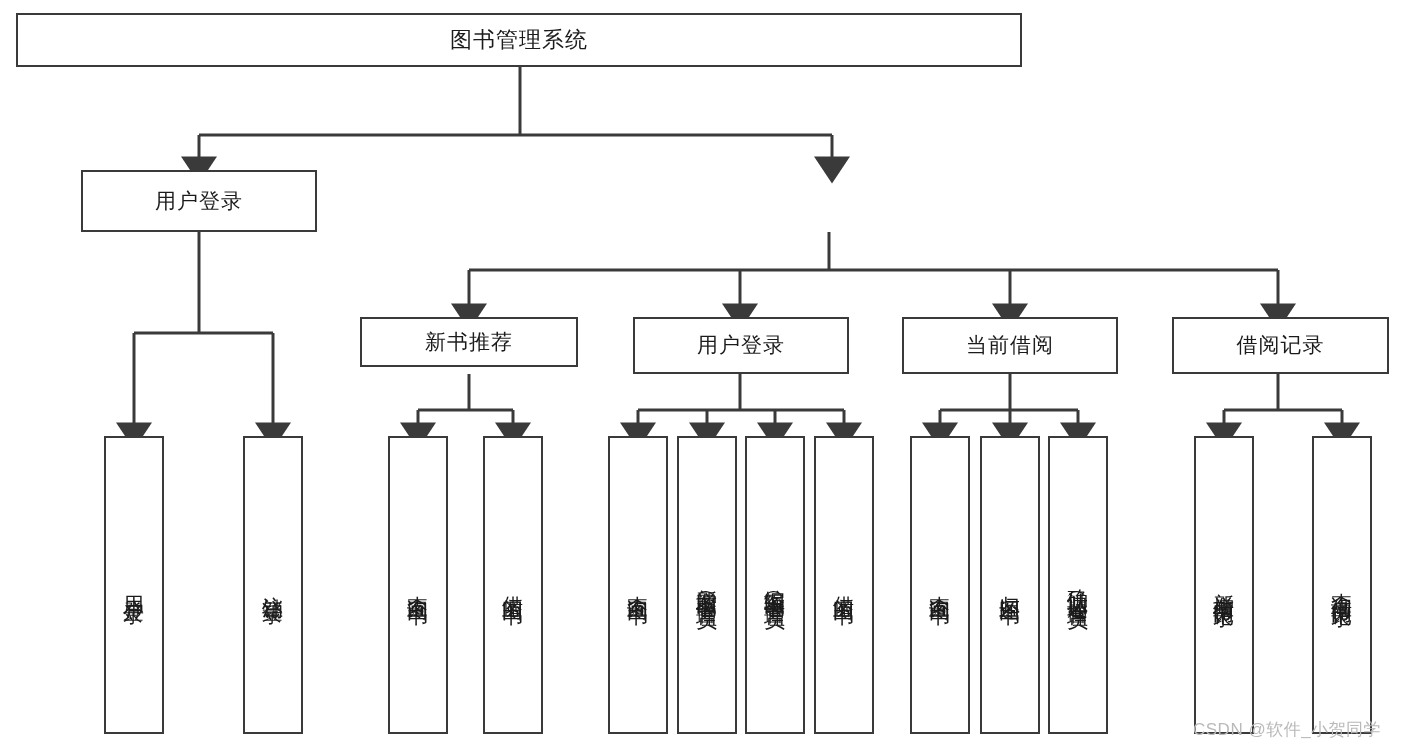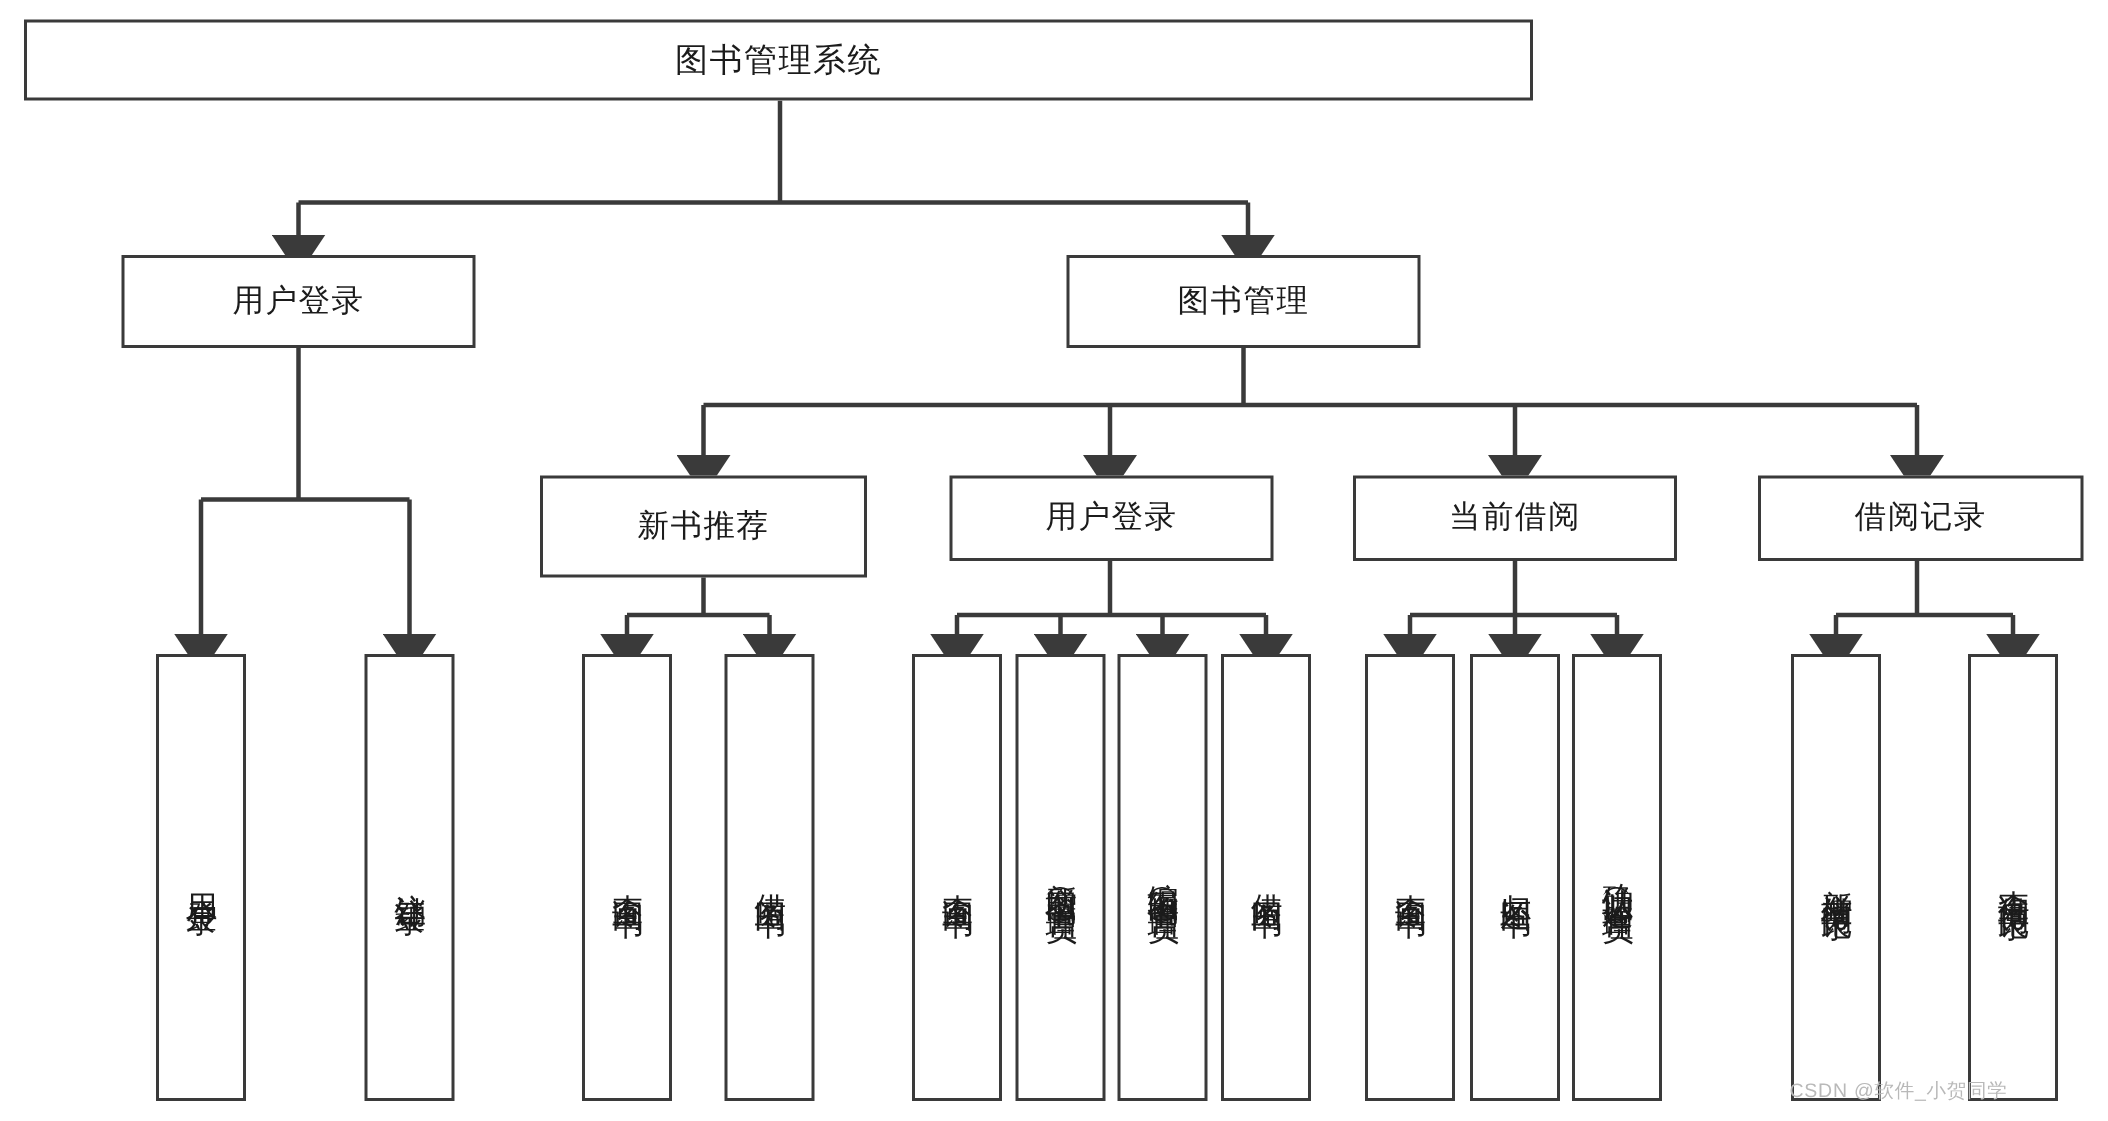--- a/index.html
+++ b/index.html
@@ -57,21 +57,21 @@
   .node.vert .label {
     writing-mode: vertical-rl;
     text-orientation: upright;
     font-size: 21px;
     letter-spacing: 3px;
     line-height: 1;
     max-height: 100%;
   }
   .watermark {
     position: absolute;
-    font-size: 13px;
+    font-size: 17px;
     color: #b9b9b9;
     white-space: nowrap;
     letter-spacing: 0.5px;
   }
 </style>
 </head>
 <body>
 
 <div id="canvas">
 
@@ -125,25 +125,22 @@
     </g>
   </svg>
 
   <div class="node horiz root" style="left:16px; top:13px; width:1006px; height:54px;">
     <span class="label">图书管理系统</span>
   </div>
 
   <div class="node horiz" style="left:81px; top:170px; width:236px; height:62px;">
     <span class="label">用户登录</span>
   </div>
-  <div class="node horiz" style="left:711px; top:170px; width:236px; height:62px;">
-    <span class="label">图书管理</span>
-  </div>
 
-  <div class="node horiz" style="left:360px; top:317px; width:218px; height:68px;">
+  <div class="node horiz" style="left:360px; top:317px; width:218px; height:50px;">
     <span class="label">新书推荐</span>
   </div>
   <div class="node horiz" style="left:633px; top:317px; width:216px; height:57px;">
     <span class="label">用户登录</span>
   </div>
   <div class="node horiz" style="left:1172px; top:317px; width:217px; height:57px;">
     <span class="label">借阅记录</span>
   </div>
   <div class="node horiz" style="left:902px; top:317px; width:216px; height:57px;">
     <span class="label">当前借阅</span>

